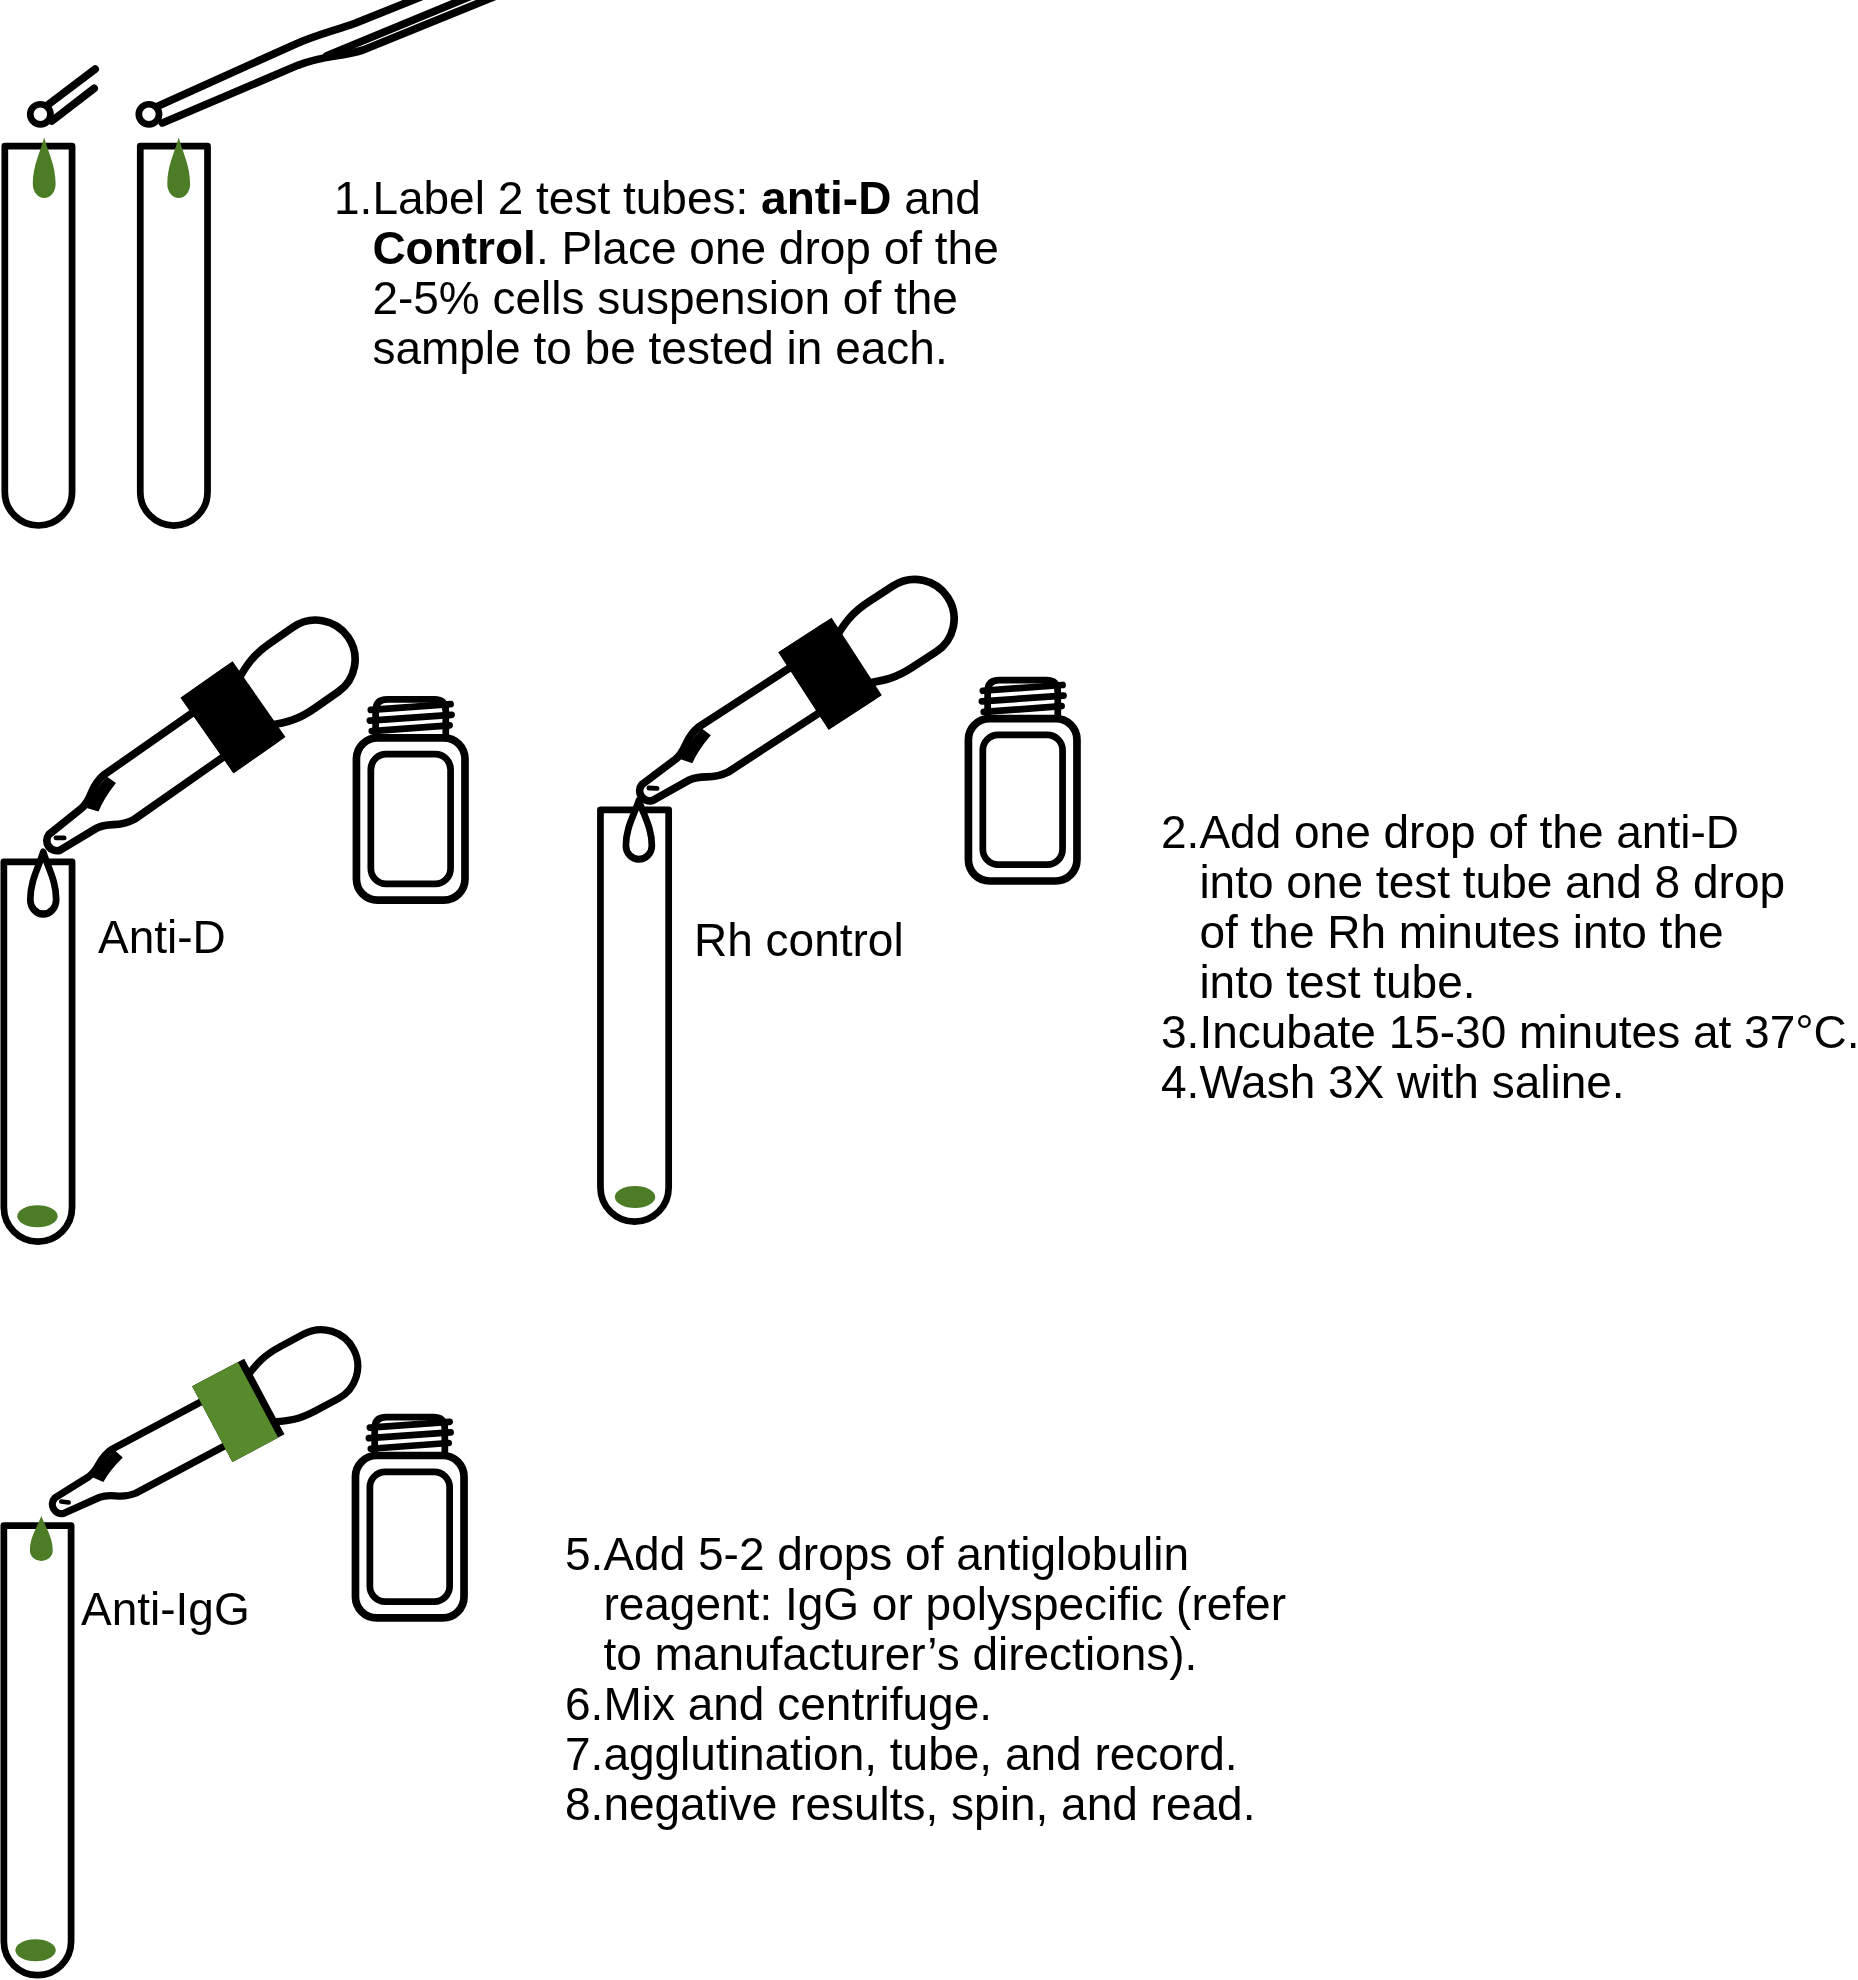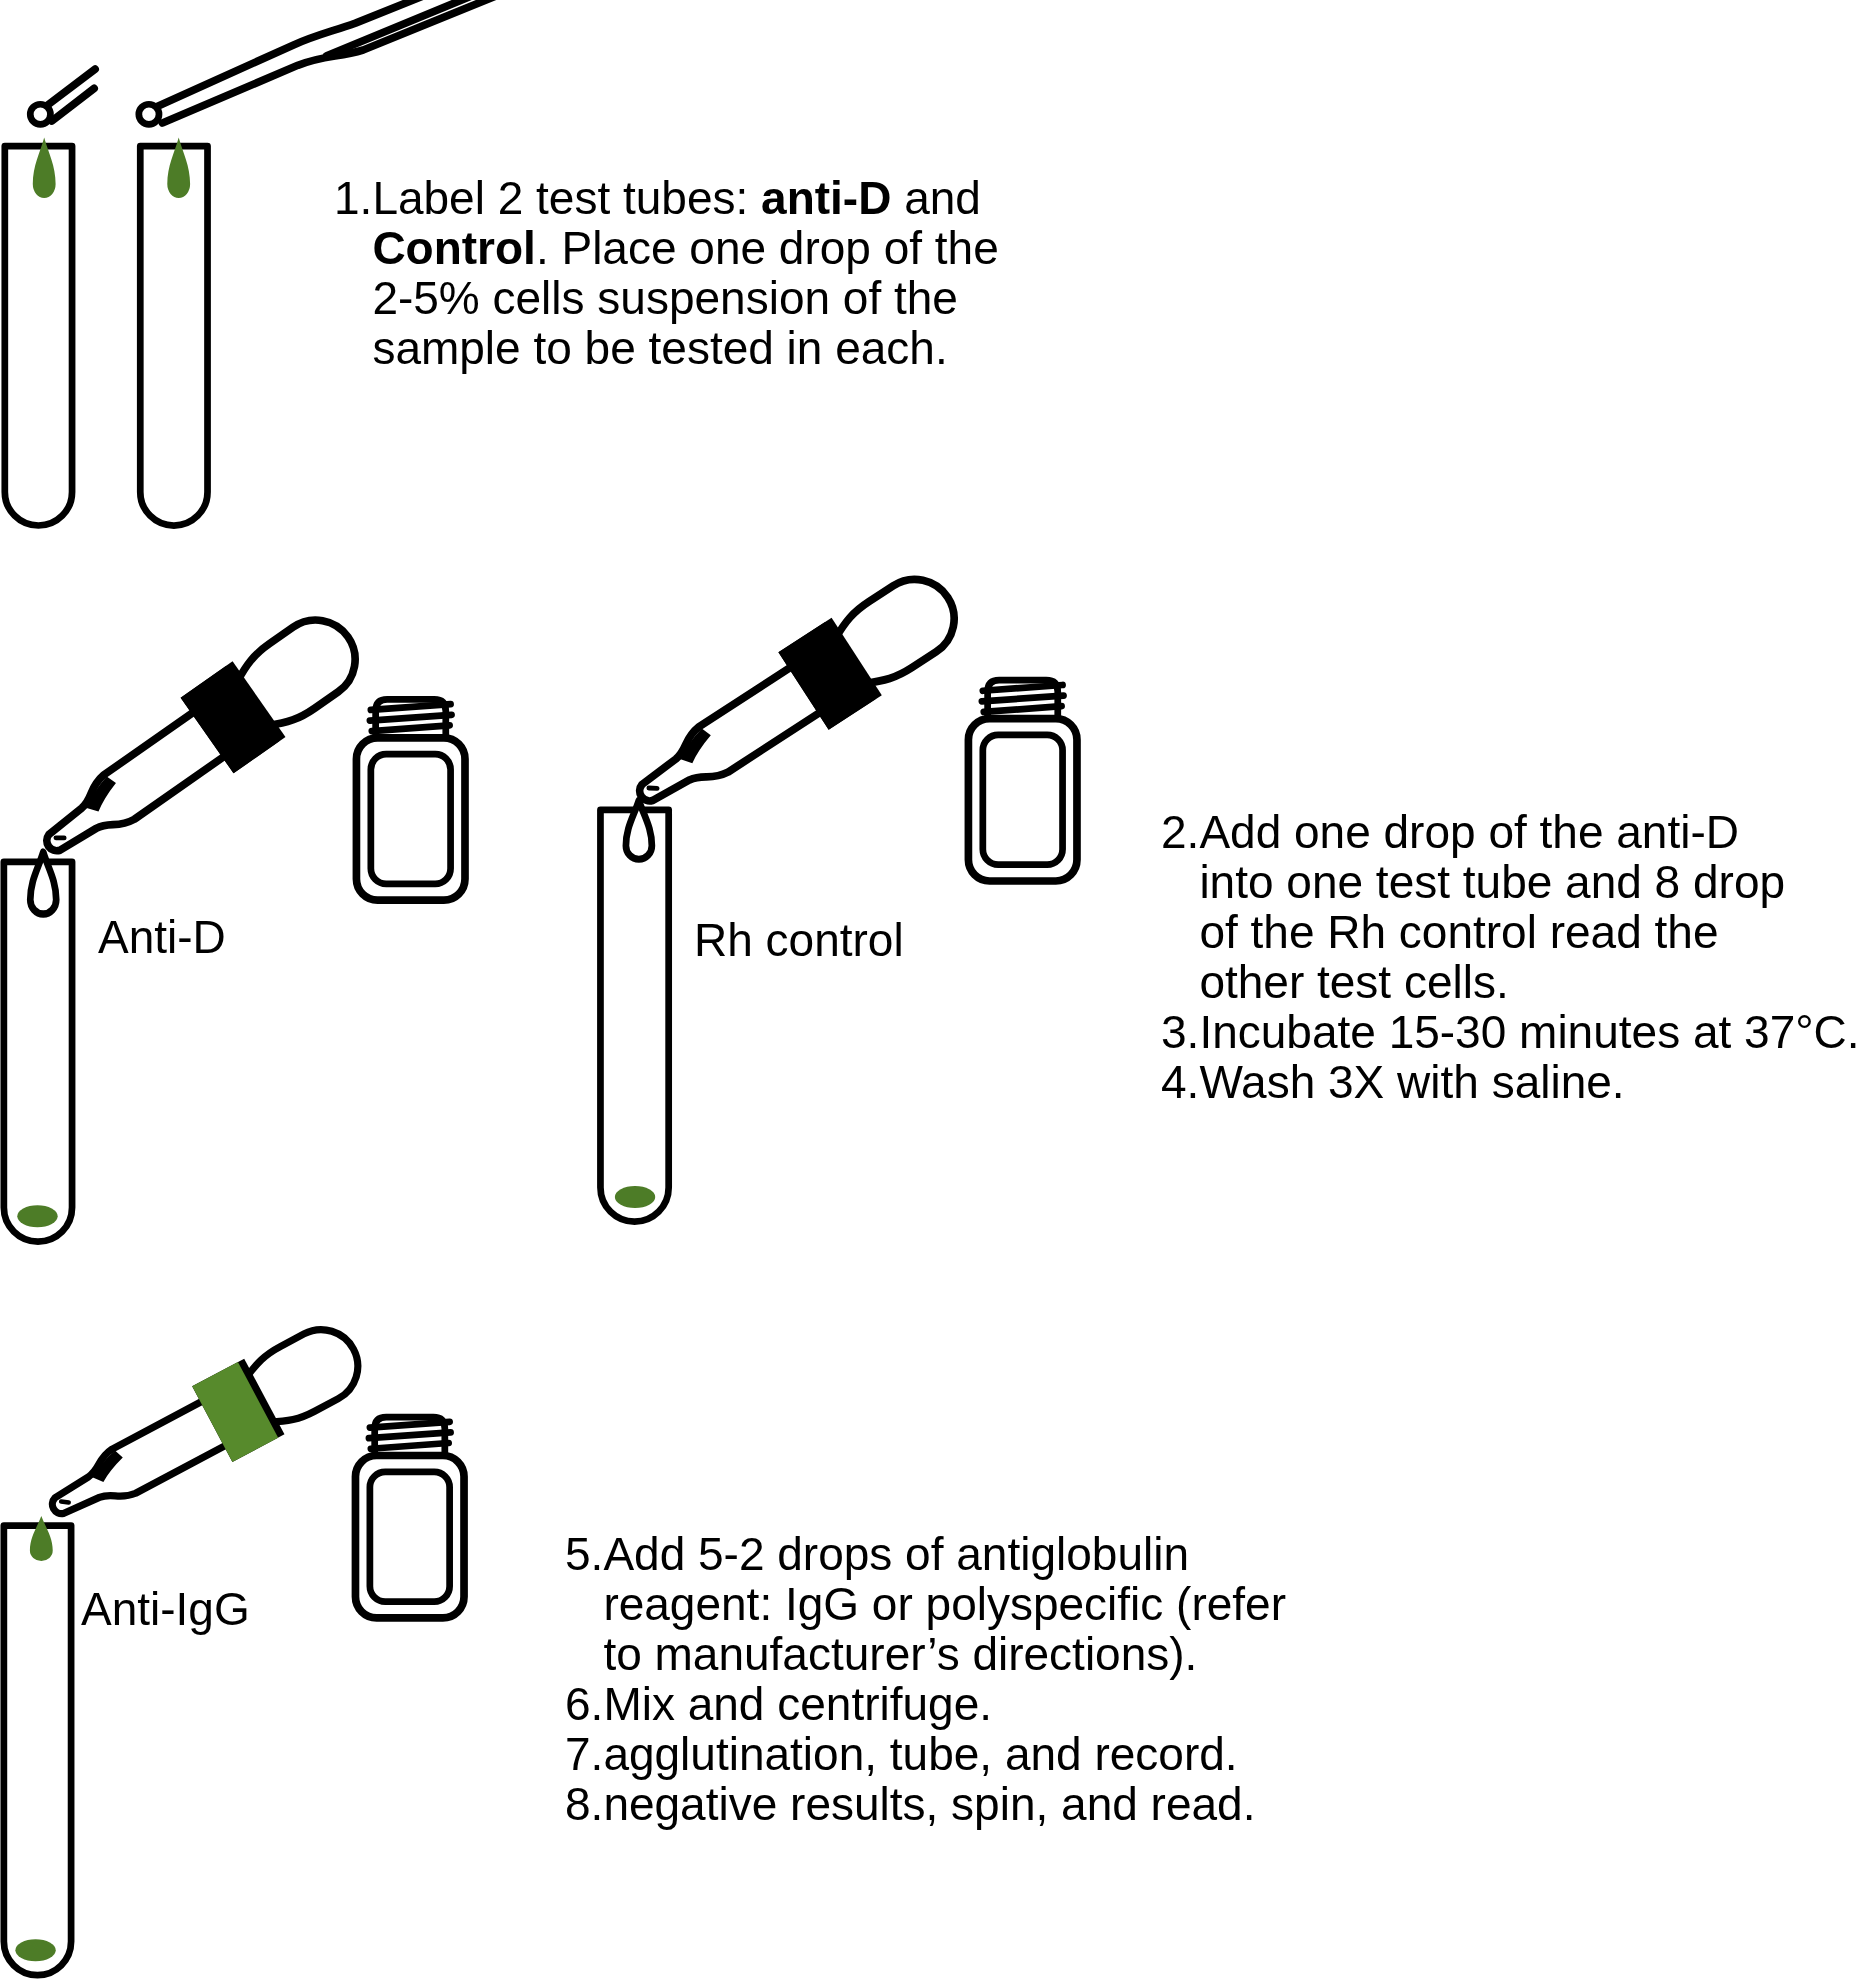--- a/index.html
+++ b/index.html
@@ -105,22 +105,22 @@
           <div class="step-line"><span>sample to be tested in each.</span></div>
         </div>
       </div>
     </div>
   <div class="steps" style="left:1161px;top:807px">
       <div class="step">
         <span class="step-num">2.</span>
         <div class="step-body">
           <div class="step-line"><span>Add one drop of the anti-D</span></div>
           <div class="step-line"><span>into one test tube and 8 drop</span></div>
-          <div class="step-line"><span>of the Rh control read the</span></div>
-          <div class="step-line"><span>other test cells.</span></div>
+          <div class="step-line"><span>of the Rh minutes into the</span></div>
+          <div class="step-line"><span>into test tube.</span></div>
         </div>
       </div>
       <div class="step">
         <span class="step-num">3.</span>
         <div class="step-body">
           <div class="step-line"><span>Incubate 15-30 minutes at 37°C.</span></div>
         </div>
       </div>
       <div class="step">
         <span class="step-num">4.</span>

